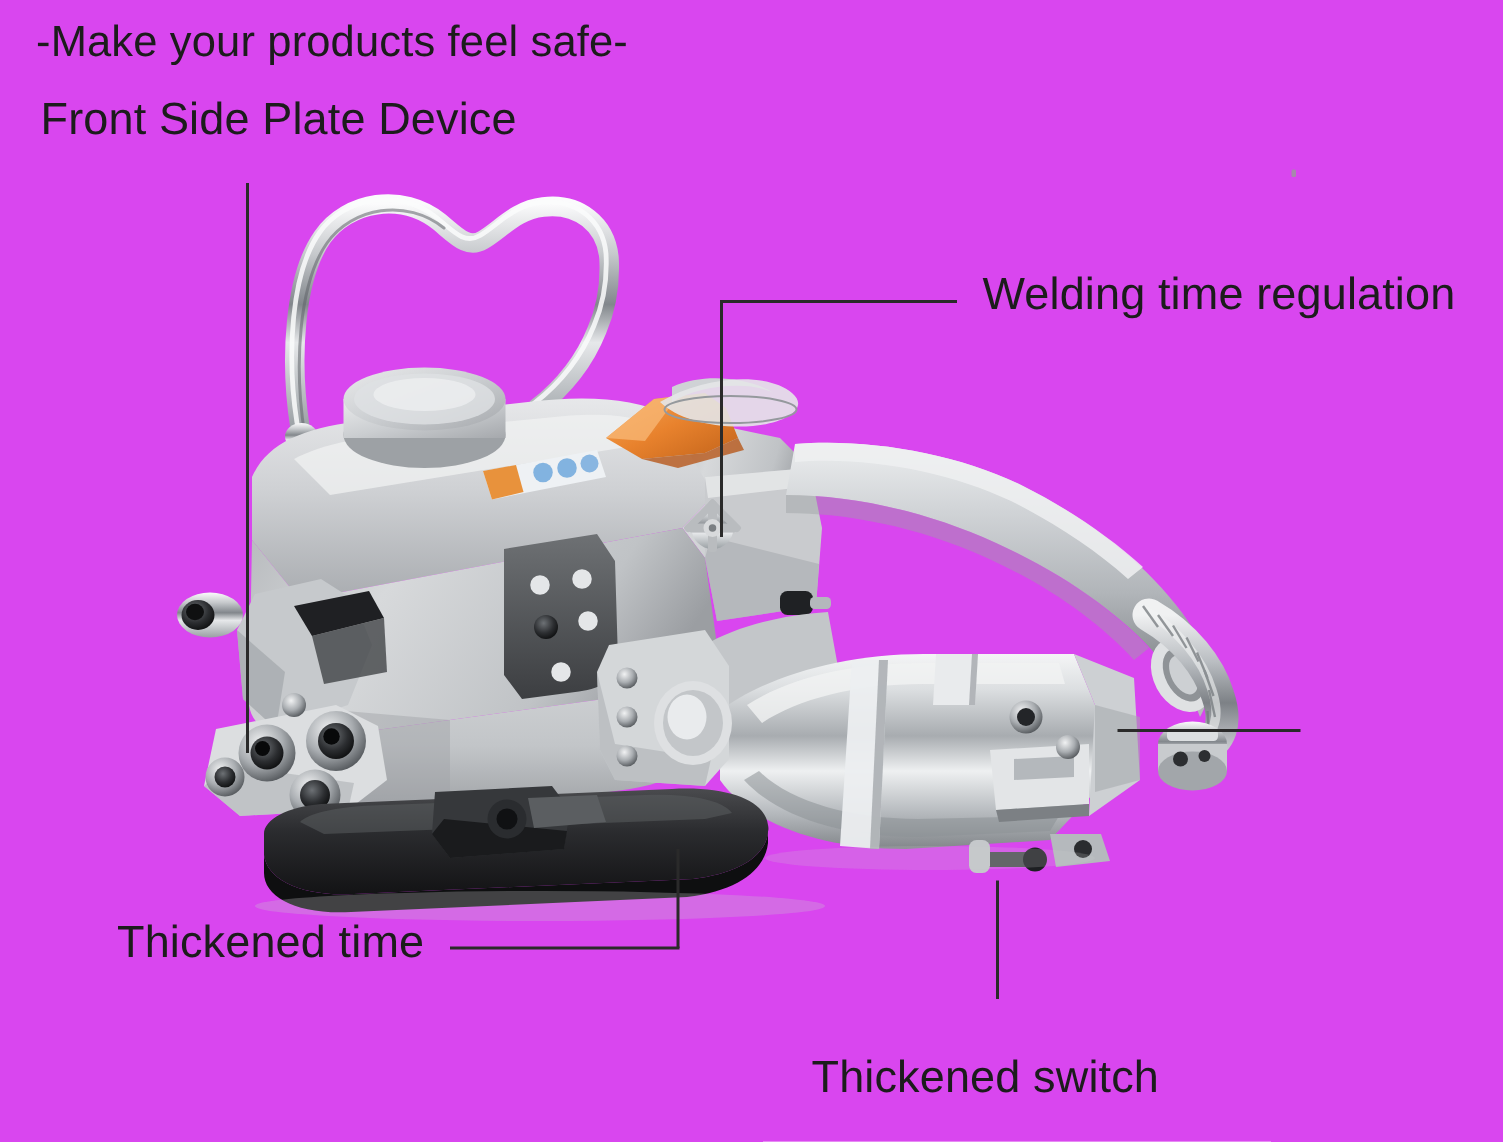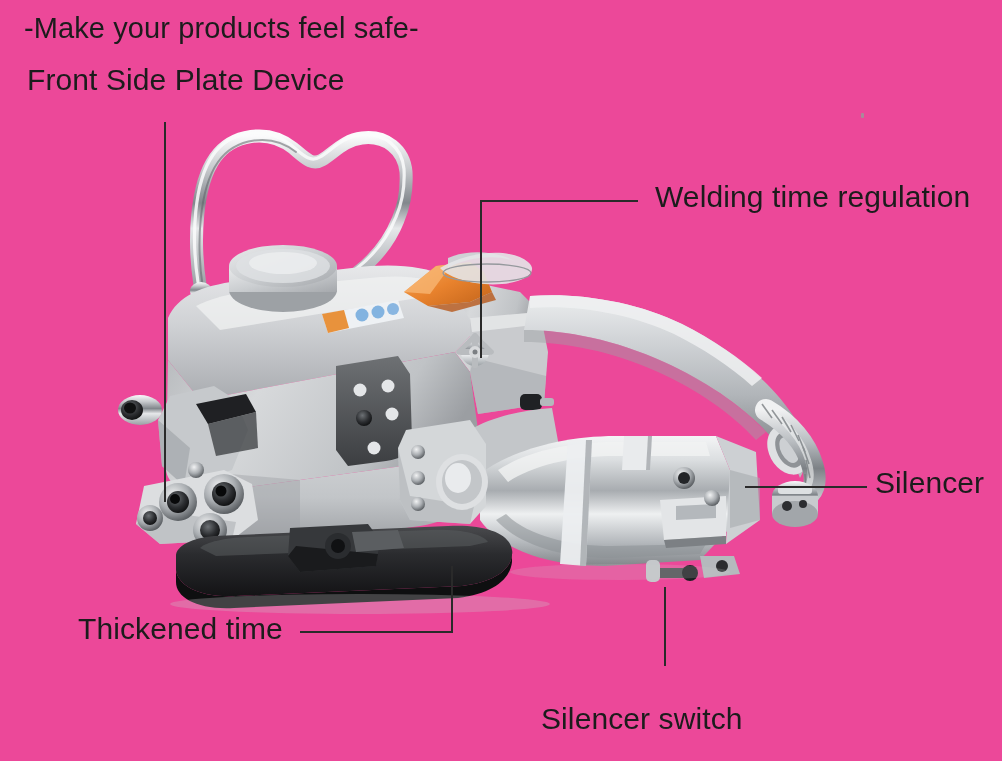--- a/index.html
+++ b/index.html
@@ -4,21 +4,21 @@
 <title>Strapping Tool Annotated Diagram</title>
 <style>
   html,body{margin:0;padding:0;}
   body{
     width:1002px;height:761px;
     background:#fdfdfd;
     font-family:"Liberation Sans","DejaVu Sans",sans-serif;
     color:#1b1b1b;
     overflow:hidden;
   }
-  #stage{position:relative;width:1002px;height:761px;background:#ec4899;overflow:hidden;}
+  #stage{position:relative;width:1002px;height:761px;background:#d946ef;overflow:hidden;}
 
   
   .lbl{position:absolute;white-space:nowrap;color:#1c1c1c;font-weight:400;letter-spacing:.1px;}
   #tagline{left:24px;top:12px;font-size:29px;}
   #subtitle{left:27px;top:63px;font-size:30px;}
   #lbl-welding{left:655px;top:180px;font-size:30px;}
   #lbl-silencer{left:875px;top:466px;font-size:30px;}
   #lbl-thick{left:78px;top:612px;font-size:30px;}
   #lbl-reversing{left:541px;top:702px;font-size:30px;}
 
@@ -372,19 +372,18 @@
   <div class="ld v" id="ld-rev-v"></div>
 
   <div id="speck"></div>
 
   <div class="lbl" id="tagline">-Make your products feel safe-</div>
 
   <div class="lbl" id="lbl-welding">Welding time regulation</div>
 
   <div class="lbl" id="subtitle">Front Side Plate Device</div>
 
-  <div class="lbl" id="lbl-silencer">Silencer</div>
 
   <div class="lbl" id="lbl-thick">Thickened time</div>
 
-  <div class="lbl" id="lbl-reversing">Silencer switch</div>
+  <div class="lbl" id="lbl-reversing">Thickened switch</div>
 
 </div>
 
 </body></html>

